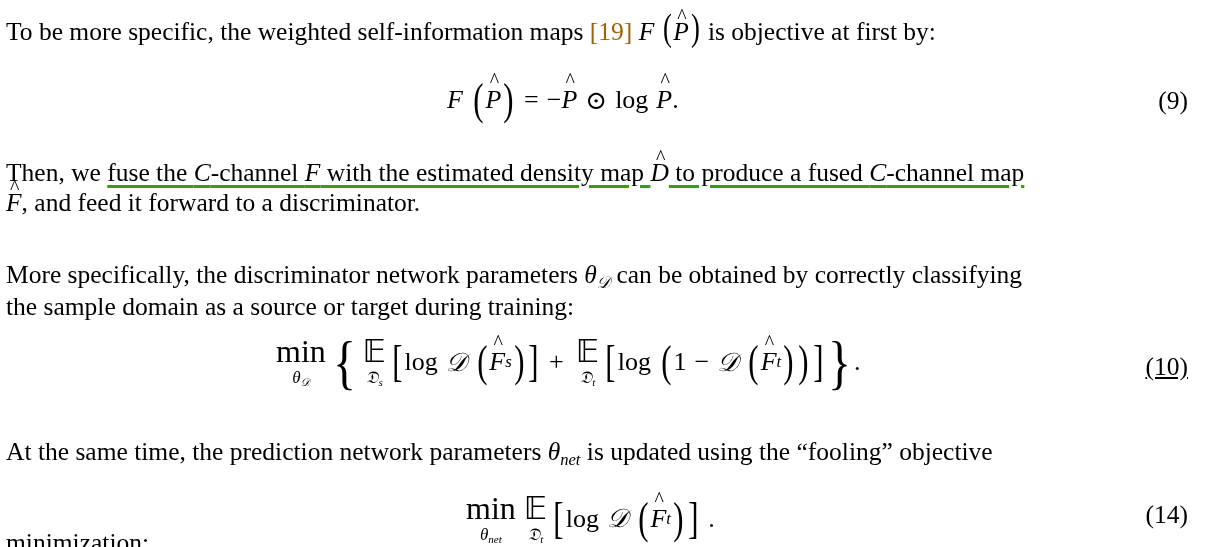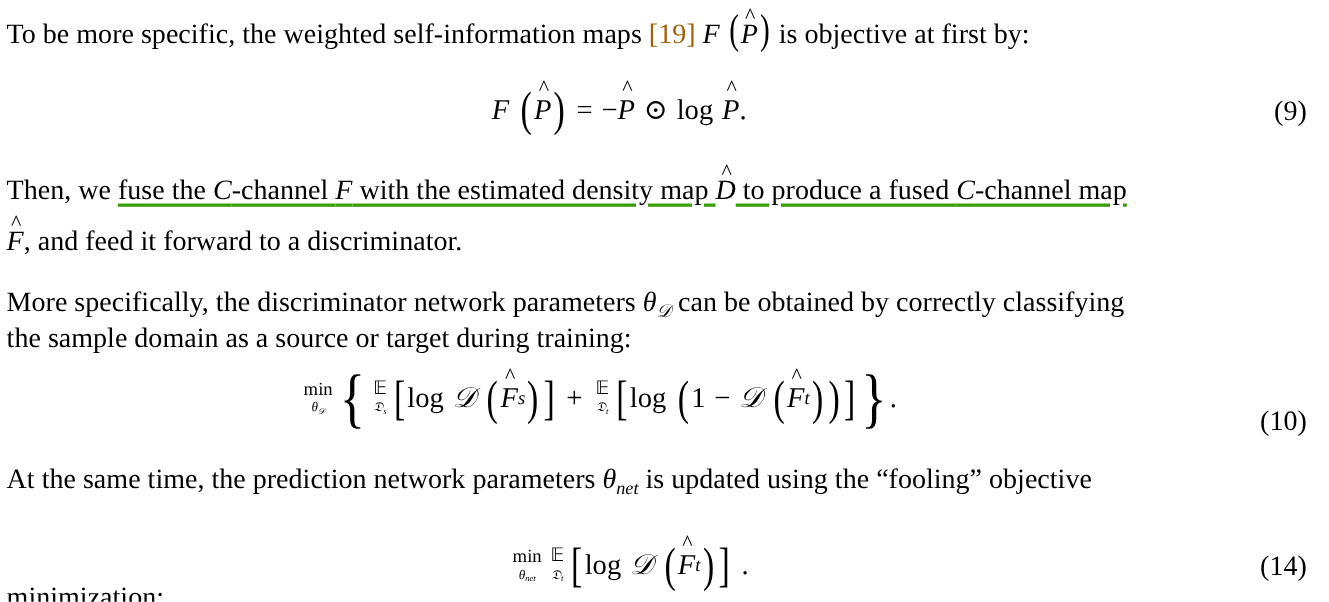--- a/index.html
+++ b/index.html
@@ -9,22 +9,22 @@
   .it { font-style:italic; }
   .cite { color:#a16207; }
   .ul { text-decoration:underline; text-decoration-color:#3a9e0a; text-decoration-thickness:3px; text-underline-offset:4px; }
   .eqnum { position:absolute; right:20px; font-size:25.5px; }
   .eq { position:absolute; font-size:26px; white-space:nowrap; display:flex; align-items:center; }
   .hat { position:relative; display:inline-block; font-style:italic; }
   .hat::before { content:"^"; position:absolute; left:50%; transform:translateX(-40%); top:-16px; font-style:normal; font-size:20px; }
   .paren-lg { font-size:44px; font-weight:100; transform:scaleX(0.7); display:inline-block; line-height:1; }
   .brace { font-size:60px; font-weight:100; transform:scaleX(0.8); display:inline-block; line-height:1; }
   .stack { display:inline-flex; flex-direction:column; align-items:center; line-height:1; margin:0 4px; }
-  .stack .top { font-size:17px; }
-  .stack .bot { font-size:12px; font-style:italic; margin-top:2px; }
+  .stack .top { font-size:32px; }
+  .stack .bot { font-size:17px; font-style:italic; margin-top:2px; }
   .bbE { font-family:"DejaVu Sans",sans-serif; font-size:20px; }
   .cal { font-style:italic; font-family:"DejaVu Serif",serif; }
   sub { font-size:0.65em; vertical-align:-0.3em; }
   .sp { display:inline-block; width:8px; }
 </style>
 </head>
 <body>
 
 <div class="line" style="top:8px;">
   <span>To be more specific, the weighted self-information maps </span><span class="cite">[19]</span>
@@ -33,21 +33,21 @@
 
 <div class="eq" style="left:447px; top:78px;">
   <span class="it">F</span><span class="sp"></span><span class="paren-lg">(</span><span class="hat">P</span><span class="paren-lg">)</span>
   <span class="sp"></span>=<span class="sp"></span>−<span class="hat">P</span><span class="sp"></span>⊙<span class="sp"></span>log<span class="sp"></span><span class="hat">P</span>.
 </div>
 <div class="eqnum" style="top:86px;">(9)</div>
 
 <div class="line" style="top:158px;">
   Then, we <span class="ul">fuse the <span class="it">C</span>-channel <span class="it">F</span> with the estimated density map <span class="hat">D</span> to produce a fused <span class="it">C</span>-channel map</span>
 </div>
-<div class="line" style="top:204px;">
+<div class="line" style="top:188px;">
   <span class="ul"><span class="hat">F</span></span><span>, and feed it forward to a discriminator.</span>
 </div>
 
 <div class="line" style="top:260px;">
   More specifically, the discriminator network parameters <span class="it">θ</span><sub class="cal">𝒟</sub> can be obtained by correctly classifying
 </div>
 <div class="line" style="top:292px;">the sample domain as a source or target during training:</div>
 
 <div class="eq" style="left:272px; top:332px;">
   <span class="stack">
@@ -61,23 +61,23 @@
     </span>
   <span class="paren-lg">[</span>log<span class="sp"></span><span class="cal">𝒟</span><span class="sp"></span><span class="paren-lg">(</span><span class="hat">F</span><sub class="it">s</sub><span class="paren-lg">)</span><span class="paren-lg">]</span>
   <span class="sp"></span>+<span class="sp"></span>
   <span class="stack">
       <span class="top bbE">𝔼</span>
       <span class="bot">𝔇<sub>t</sub></span>
     </span>
   <span class="paren-lg">[</span>log<span class="sp"></span><span class="paren-lg">(</span>1<span class="sp"></span>−<span class="sp"></span><span class="cal">𝒟</span><span class="sp"></span><span class="paren-lg">(</span><span class="hat">F</span><sub class="it">t</sub><span class="paren-lg">)</span><span class="paren-lg">)</span><span class="paren-lg">]</span>
   <span class="brace">}</span>.
 </div>
-<div class="eqnum" style="top:368px;">(10)</div>
+<div class="eqnum" style="top:352px;text-decoration:underline;">(10)</div>
 
-<div class="line" style="top:421px;">
+<div class="line" style="top:437px;">
   At the same time, the prediction network parameters <span class="it">θ</span><sub class="it">net</sub> is updated using the “fooling” objective
 </div>
 <div class="line" style="top:480px;margin-top:48px;">minimization:</div>
 
 <div class="eq" style="left:462px; top:492px;">
   <span class="stack">
       <span class="top">min</span>
       <span class="bot">θ<sub>net</sub></span>
     </span>
   <span class="stack">

